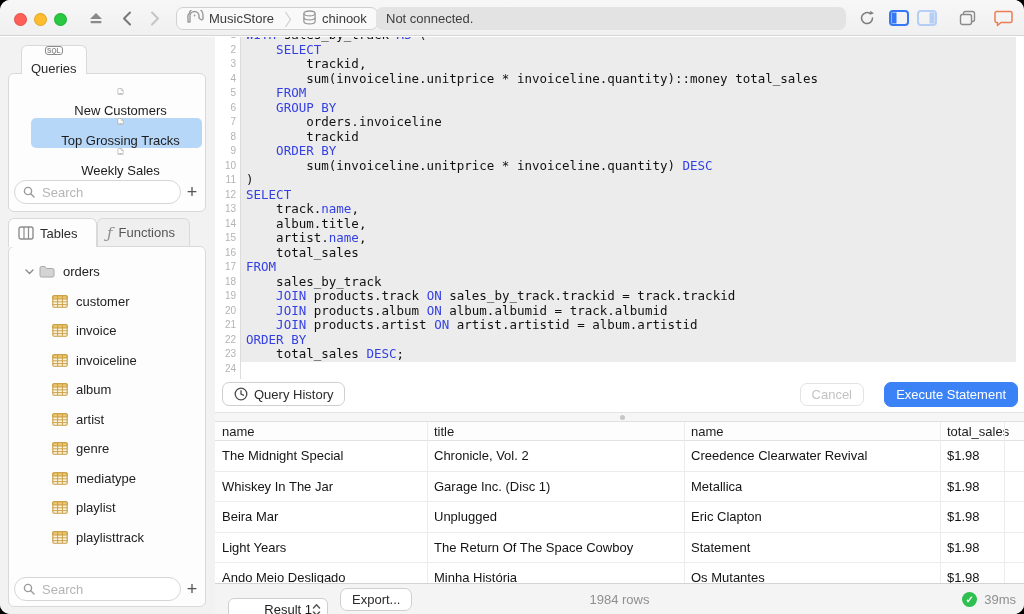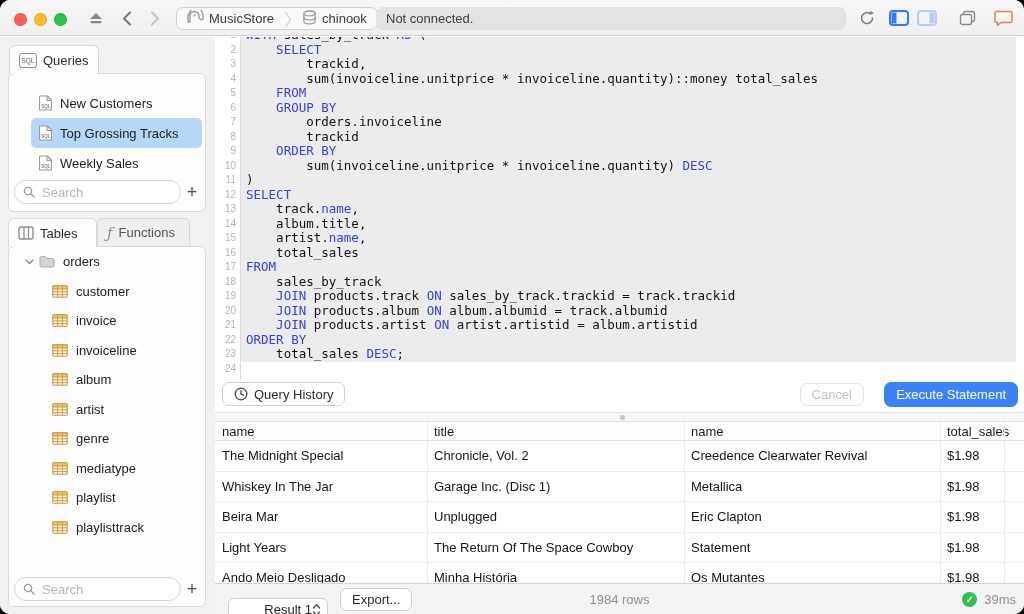--- a/index.html
+++ b/index.html
@@ -17,29 +17,29 @@
   .tabseg{display:flex;align-items:center;gap:5px;padding:0 10px;font-size:13px;color:#3a3a3a;}
   .status-pill{position:absolute;left:376px;top:7px;width:470px;height:23px;background:#e3e3e3;border-radius:7px;
                display:flex;align-items:center;padding-left:10px;font-size:13px;color:#3e3e3e;}
   
   .sidebar{position:absolute;left:0;top:37px;width:215px;height:577px;background:#f2f2f2;}
   .panel{position:absolute;left:8px;width:198px;background:#fdfdfd;border:1px solid #d9d9d9;border-radius:6px;}
   .ptab{position:absolute;height:29px;background:#fdfdfd;border:1px solid #d9d9d9;border-bottom:none;
         border-radius:6px 6px 0 0;display:flex;align-items:center;gap:6px;padding:0 9px;font-size:13px;color:#2c2c2c;z-index:2;}
   .ptab.inactive{background:#efefef;border-bottom:1px solid #d9d9d9;color:#555;}
   .qlist{position:absolute;left:0;top:14px;width:100%;}
-  .qitem{height:30px;margin:0 3px 0 22px;display:flex;align-items:center;gap:8px;font-size:13px;border-radius:5px;padding-left:8px;}
+  .qitem{height:30px;margin:0 3px 0 22px;display:flex;align-items:center;gap:8px;font-size:13px;border-radius:5px;padding-left:8px;flex-direction:column;}
   .qitem.sel{background:#b7d7f9;}
   .searchrow{position:absolute;left:0;width:100%;height:26px;display:flex;align-items:center;}
   .searchbox{margin-left:5px;width:167px;height:24px;border:1px solid #d6d6d6;border-radius:12px;background:#fff;
              display:flex;align-items:center;padding:0 8px;gap:5px;}
   .searchbox input{border:none;outline:none;width:120px;font-size:13px;font-family:"Liberation Sans",sans-serif;color:#333;background:transparent;}
   .searchbox input::placeholder{color:#b5b5b5;}
   .plusbtn{width:22px;text-align:center;font-size:18px;font-weight:300;color:#555;line-height:22px;}
-  .tree{position:absolute;left:0;top:0;width:100%;}
+  .tree{position:absolute;left:0;top:10px;width:100%;}
   .trow{height:29.5px;display:flex;align-items:center;font-size:13px;color:#222;}
   .trow .chev{width:14px;margin-left:16px;color:#8a8a8a;font-size:10px;}
   .trow .lbl{margin-left:8px;}
   .trow.child{padding-left:43px;}
   
   .editor{position:absolute;left:215px;top:37px;width:809px;height:375px;background:#fff;overflow:hidden;}
   .hl-region{position:absolute;left:26px;top:0;right:8px;height:325px;background:#ececec;}
   .gutterline{position:absolute;left:25px;top:0;width:1px;height:342px;background:#dcdcdc;}
   .gutter{position:absolute;left:0;top:-9px;width:21px;}
   .gut-num{height:14.5px;line-height:14.5px;font-size:10px;color:#b3b3b3;text-align:right;}
@@ -166,21 +166,21 @@
     </div>
     <div class="tb-icon" style="left:992px;width:22px;">
       <svg width="19" height="17" viewBox="0 0 19 17">
           <path d="M2.5 1.5 h14 a1.5 1.5 0 0 1 1.5 1.5 v8 a1.5 1.5 0 0 1 -1.5 1.5 h-9.5 l-3.5 3 v-3 h-1 a1.5 1.5 0 0 1 -1.5-1.5 v-8 a1.5 1.5 0 0 1 1.5-1.5 Z" fill="none" stroke="#ed7d52" stroke-width="1.5" stroke-linejoin="round"></path>
         </svg>
     </div>
   </div>
 
   <div class="sidebar">
 
-    <div class="ptab" style="left:9px;top:8px;">
+    <div class="ptab" style="left:21px;top:8px;flex-direction:column;">
       <span class="sqlbadge">SQL</span>
       <span>Queries</span>
     </div>
     <div class="panel" style="top:36px;height:139px;">
       <div class="qlist" id="query-list">
           <div class="qitem">
     <svg width="13" height="16" viewBox="0 0 13 16">
               <path d="M1 1.5 h7 l4 4 v9 a1 1 0 0 1 -1 1 h-10 a1 1 0 0 1 -1-1 v-12 a1 1 0 0 1 1-1 Z" transform="translate(0.5,-0.5)" fill="#fff" stroke="#9a9a9a" stroke-width="1.2" stroke-linejoin="round"></path>
               <path d="M8.5 1 v4.5 H13" transform="translate(-0.5,0)" fill="none" stroke="#9a9a9a" stroke-width="1.1"></path>
               <text x="2.2" y="13" font-size="4.6" fill="#8a8a8a" font-family="Liberation Sans,sans-serif" font-weight="bold">SQL</text>

